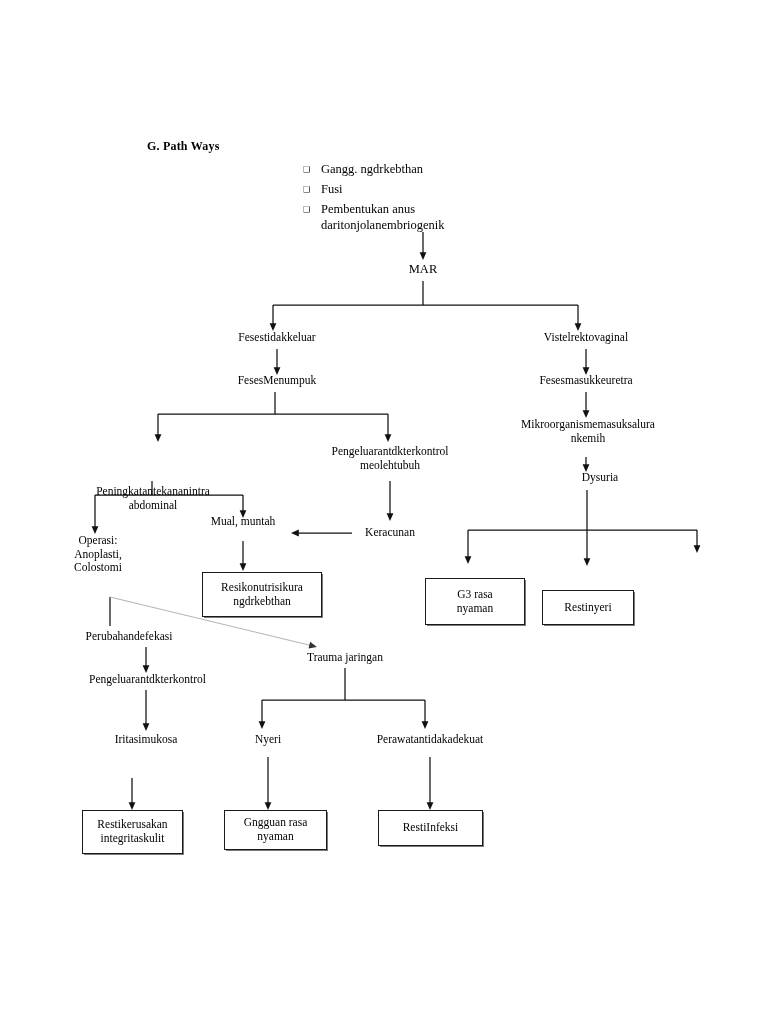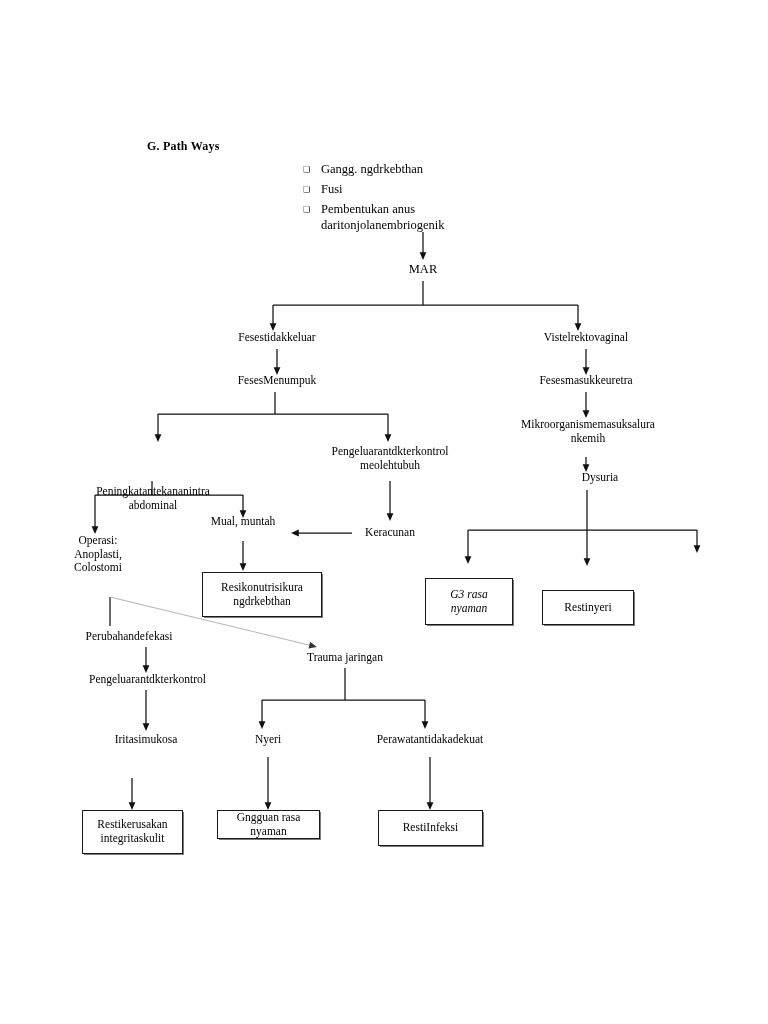--- a/index.html
+++ b/index.html
@@ -169,21 +169,21 @@
 
   <div class="node plain" style="left:183px;top:515px;width:120px;">Mual, muntah</div>
 
   <div class="node plain" style="left:340px;top:526px;width:100px;">Keracunan</div>
 
   <div class="node boxed" style="left:202px;top:572px;width:120px;height:45px;">
     <span class="txt">Resikonutrisikura
 ngdrkebthan</span>
   </div>
 
-  <div class="node boxed" style="left:425px;top:578px;width:88px;height:47px;font-style:italic;">
+  <div class="node boxed" style="left:425px;top:578px;width:100px;height:47px;">
     <span class="txt">G3 rasa
 nyaman</span>
   </div>
 
   <div class="node boxed" style="left:542px;top:590px;width:92px;height:35px;">
     <span class="txt">Restinyeri</span>
   </div>
 
 
   <div class="node plain" style="left:60px;top:630px;width:138px;">Perubahandefekasi</div>
@@ -196,21 +196,21 @@
 
   <div class="node plain" style="left:360px;top:733px;width:140px;">Perawatantidakadekuat</div>
 
   <div class="node plain" style="left:86px;top:733px;width:120px;">Iritasimukosa</div>
 
   <div class="node boxed" style="left:82px;top:810px;width:101px;height:44px;">
     <span class="txt">Restikerusakan
 integritaskulit</span>
   </div>
 
-  <div class="node boxed" style="left:217px;top:810px;width:103px;height:29px;">
+  <div class="node boxed" style="left:224px;top:810px;width:103px;height:40px;">
     <span class="txt">Gngguan rasa
 nyaman</span>
   </div>
 
   <div class="node boxed" style="left:378px;top:810px;width:105px;height:36px;">
     <span class="txt">RestiInfeksi</span>
   </div>
 
 </div>
 

